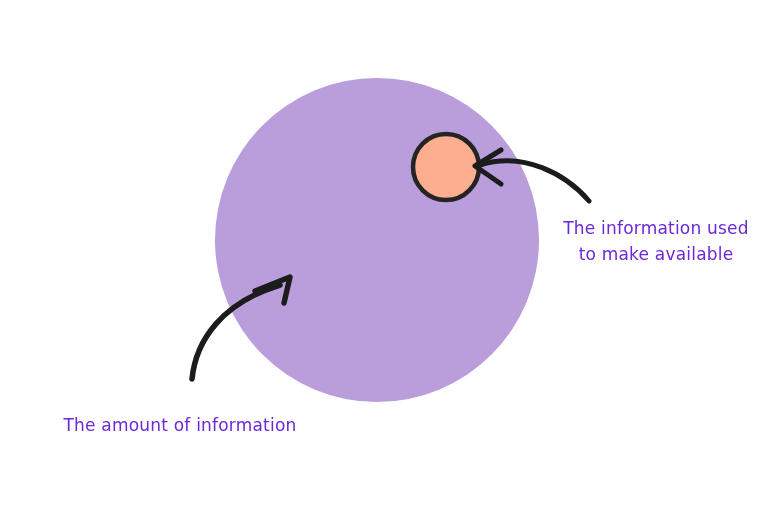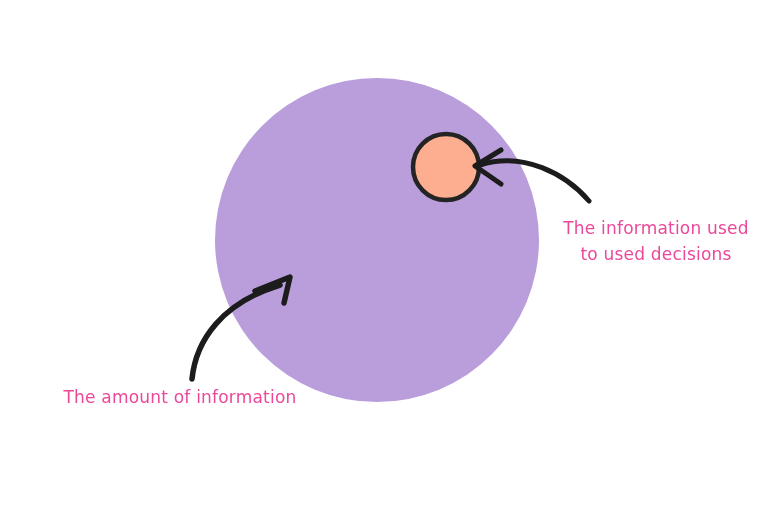--- a/index.html
+++ b/index.html
@@ -21,35 +21,35 @@
     top: 0;
   }
   .arrow-path {
     fill: none;
     stroke: #1c1c1c;
     stroke-linecap: round;
     stroke-linejoin: round;
   }
   .label {
     position: absolute;
-    color: #ec4899;
+    color: #6d28d9;
     text-align: center;
     font-size: 17px;
     line-height: 26px;
     letter-spacing: 0.2px;
     font-weight: 500;
   }
   .label-used {
     left: 544px;
     top: 215px;
     width: 224px;
   }
   .label-available {
     left: 28px;
-    top: 384px;
+    top: 412px;
     width: 304px;
   }
   .small-circle-outline {
     stroke: #242424;
     stroke-width: 4.5;
   }
 </style>
 </head>
 <body>
 
@@ -67,20 +67,20 @@
     </g>
 
     <g>
       <path class="arrow-path" stroke-width="5" d="M 589 201 C 566 174, 523 151, 480 165"></path>
       <path class="arrow-path" stroke-width="5" d="M 501 150 L 475 166 L 501 184"></path>
     </g>
   </svg>
 
   <div class="label label-used">
     <div>The information used</div>
-    <div>to used decisions</div>
+    <div>to make available</div>
   </div>
 
   <div class="label label-available">
     <div>The amount of information</div>
   </div>
 
 </div>
 
 </body></html>

